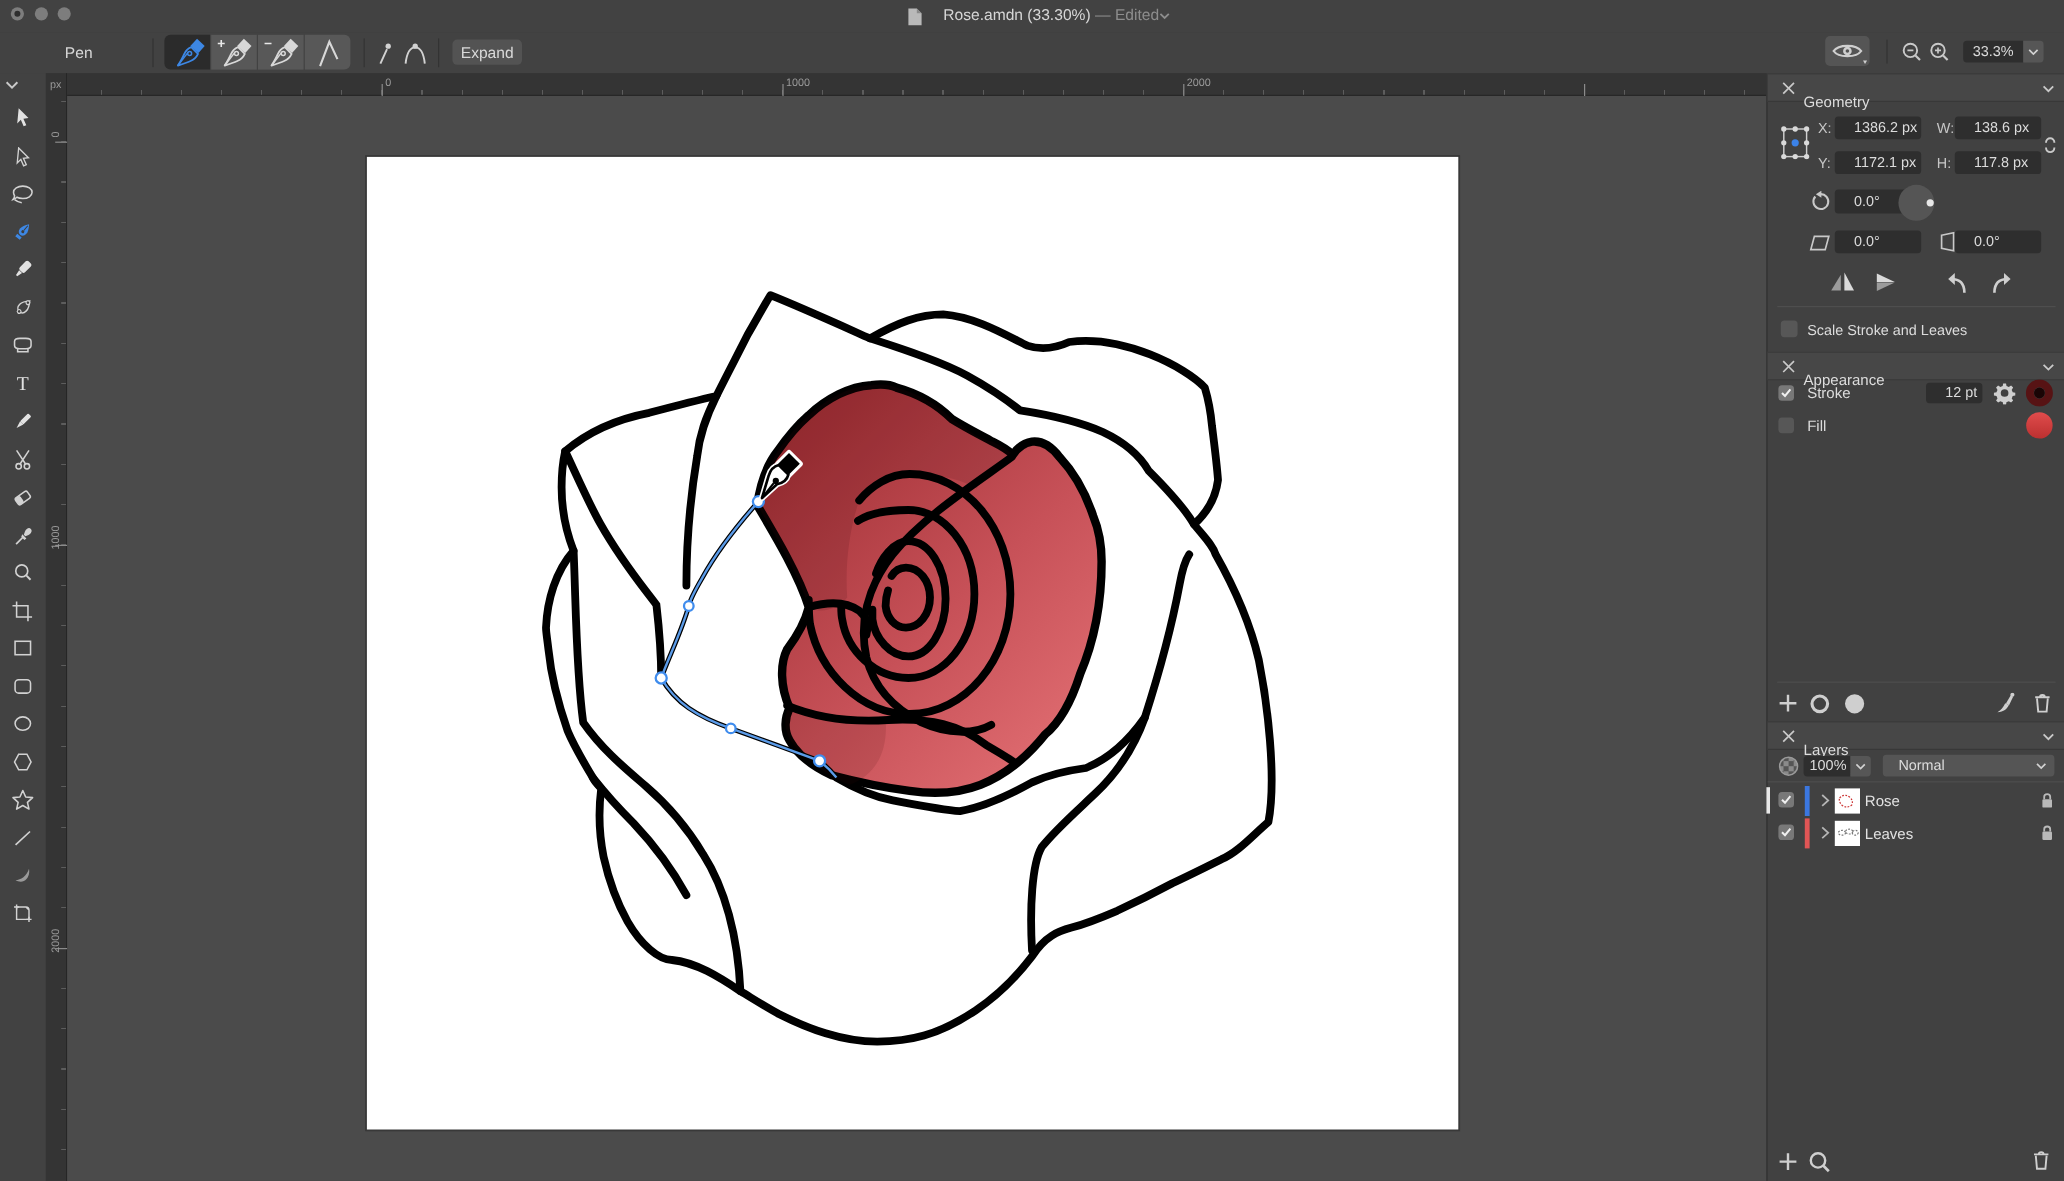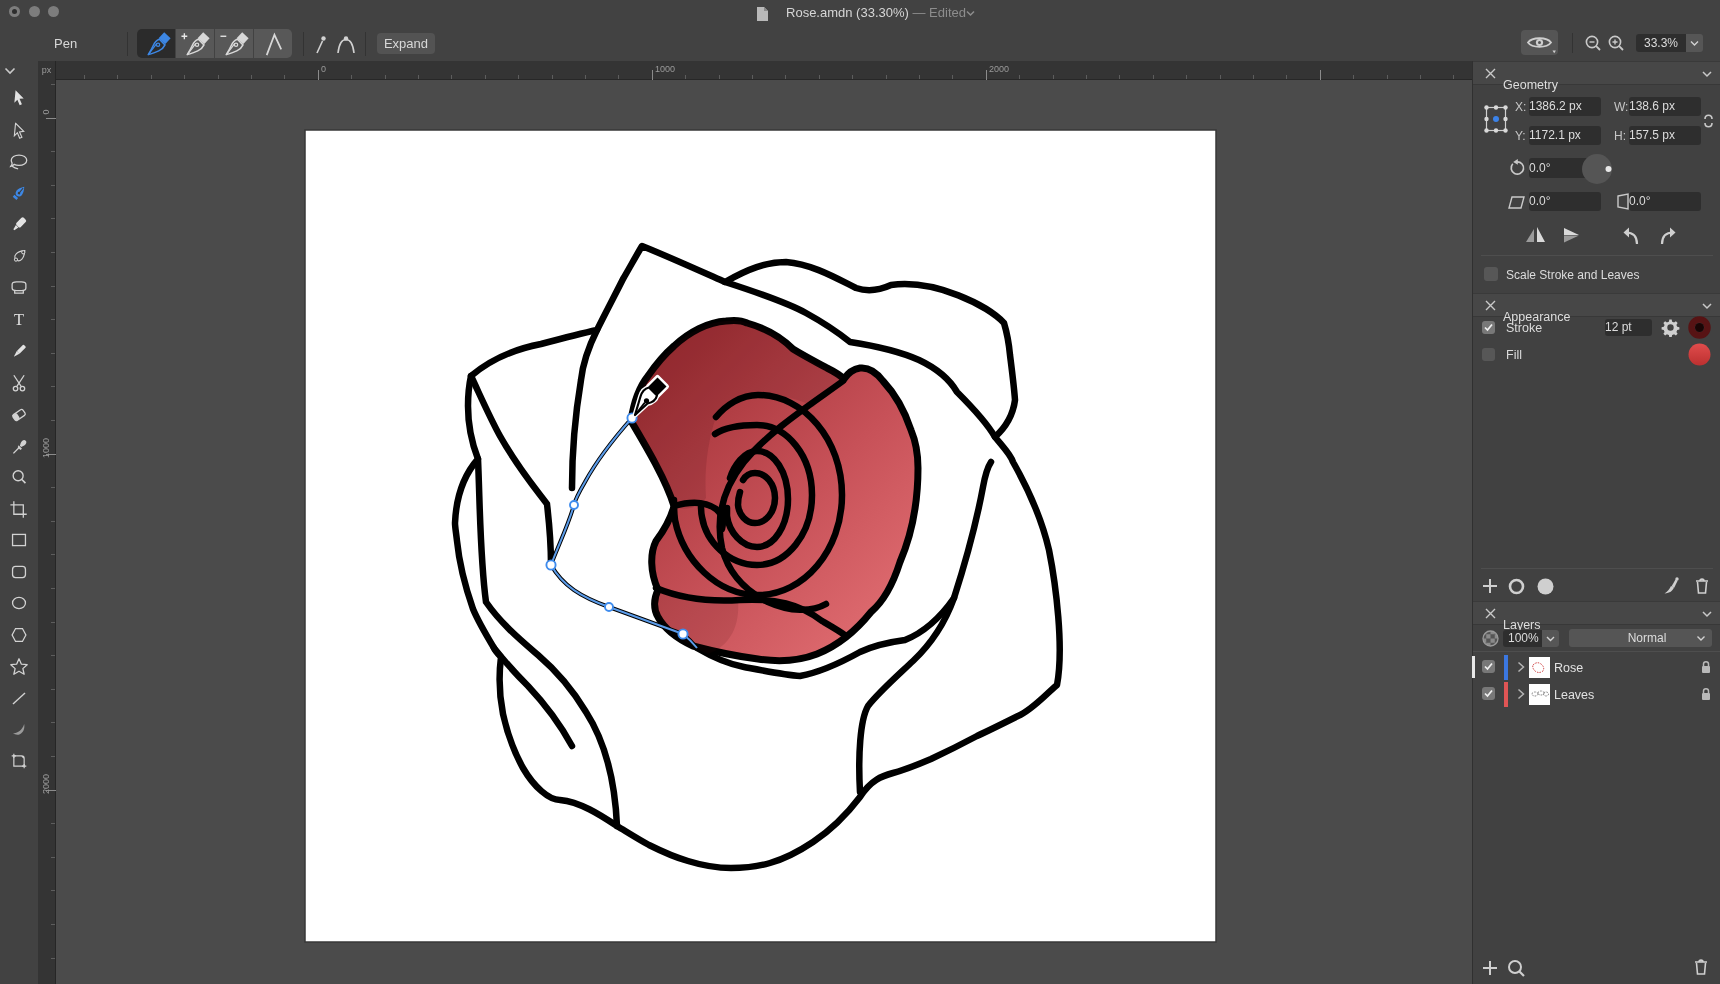--- a/index.html
+++ b/index.html
@@ -35,21 +35,21 @@
   .vmaj { position:absolute; left:8px; width:10px; height:1px; background:#8b8b8b; }
   #canvas { position:absolute; left:56px; top:80px; width:1416px; height:904px; background:#4b4b4b; }
   #rpanel { position:absolute; left:1472px; top:61px; width:248px; height:923px; background:#414141;
     border-left:1px solid #303030; }
   .phead { position:absolute; left:0; width:248px; height:24px; background:#474747;
     border-top:1px solid #3a3a3a; border-bottom:1px solid #383838; }
   .phead .x { position:absolute; left:11px; top:5px; width:13px; height:13px; }
   .phead .t { position:absolute; left:30px; top:12px; line-height:23px; font-size:12.5px; color:#dedede; }
   .phead .c { position:absolute; right:8px; top:0; line-height:23px; }
   .inp { position:absolute; height:19px; background:#2e2e2e; border-radius:3px; color:#dcdcdc;
-    font-size:12px; line-height:19px; padding-left:0; }
+    font-size:12px; line-height:19px; padding-left:16px; }
   .plab { position:absolute; font-size:12px; color:#c6c6c6; }
   .cb { position:absolute; width:13px; height:13px; border-radius:3px; background:#575757; }
   .cb.on { background:#787878; }
   .ptext { position:absolute; font-size:12px; color:#dcdcdc; }
   .pdiv { position:absolute; left:8px; width:232px; height:1px; background:#4e4e4e; }
   .ddl { position:absolute; height:18px; background:#555555; border-radius:3px; color:#dcdcdc;
     font-size:12px; line-height:18px; }
   svg { display:block; }
   #ltools svg { transform:scale(0.86); transform-origin:center center; }
   .icon { position:absolute; }
@@ -425,21 +425,21 @@
     </g>
     <circle cx="14" cy="16" r="3" fill="#3b82e8"></circle>
   </svg>
   <div class="plab" style="left:42px; top:39px;">X:</div>
   <div class="inp" style="left:56px; top:36px; width:72px;">1386.2 px</div>
   <div class="plab" style="left:141px; top:39px;">W:</div>
   <div class="inp" style="left:156px; top:36px; width:72px;">138.6 px</div>
   <div class="plab" style="left:42px; top:68px;">Y:</div>
   <div class="inp" style="left:56px; top:65px; width:72px;">1172.1 px</div>
   <div class="plab" style="left:141px; top:68px;">H:</div>
-  <div class="inp" style="left:156px; top:65px; width:72px;">157.5 px</div>
+  <div class="inp" style="left:156px; top:65px; width:72px;">117.8 px</div>
   <svg class="icon" style="left:230px; top:51px;" width="11" height="18" viewBox="0 0 11 18">
     <path d="M2 7 C2 2 9 2 9 7" fill="none" stroke="#c9c9c9" stroke-width="1.6"></path>
     <path d="M2 11 C2 16 9 16 9 11" fill="none" stroke="#c9c9c9" stroke-width="1.6"></path>
   </svg>
   <svg class="icon" style="left:35px; top:98px;" width="18" height="18" viewBox="0 0 18 18">
     <path d="M4.8 4.8 A6.2 6.2 0 1 0 9 2.8" fill="none" stroke="#c9c9c9" stroke-width="1.7"></path>
     <path d="M9.8 0 L9.8 5.8 L5.2 2.9 Z" fill="#c9c9c9"></path>
   </svg>
   <div class="inp" style="left:56px; top:97px; width:72px; height:20px; line-height:20px;">0.0°</div>
   <svg class="icon" style="left:108px; top:92px;" width="32" height="32" viewBox="0 0 32 32">
@@ -557,21 +557,21 @@
         <rect x="12.75" y="12.75" width="4.25" height="4.25" fill="#8a8a8a"></rect>
     </g>
     <circle cx="8.5" cy="8.5" r="7.5" fill="none" stroke="#9a9a9a" stroke-width="1.3"></circle>
   </svg>
   <div class="inp" style="left:30px; top:569px; width:39px; height:17px; line-height:17px; border-radius:3px 0 0 3px; padding-left:5px;">100%</div>
   <div class="ddl" style="left:69px; top:569px; width:17px; height:17px; border-radius:0 3px 3px 0; background:#565656;">
     <svg width="17" height="17" viewBox="0 0 17 17">
         <path d="M5 7 L8.5 10.5 L12 7" fill="none" stroke="#d2d2d2" stroke-width="1.4"></path>
       </svg>
   </div>
-  <div class="ddl" style="left:96px; top:568px; width:143px; height:18px; padding-left:13px;text-align:center;">Normal
+  <div class="ddl" style="left:96px; top:568px; width:143px; height:18px; padding-left:13px;">Normal
     <svg style="position:absolute; right:5px; top:0;" width="12" height="18" viewBox="0 0 12 18">
         <path d="M2.5 7.5 L6 11 L9.5 7.5" fill="none" stroke="#d2d2d2" stroke-width="1.4"></path>
       </svg>
   </div>
   <div class="pdiv" style="top:590px; left:0; width:248px;"></div>
 
   <div class="abs" style="left:-1px; top:595px; width:3px; height:22px; background:#e8e8e8;"></div>
   <div class="cb on" style="left:9px; top:599px;">
     <svg width="13" height="13" viewBox="0 0 13 13">
         <path d="M3 6.5 L5.5 9 L10 3.5" fill="none" stroke="#f0f0f0" stroke-width="1.7"></path>

